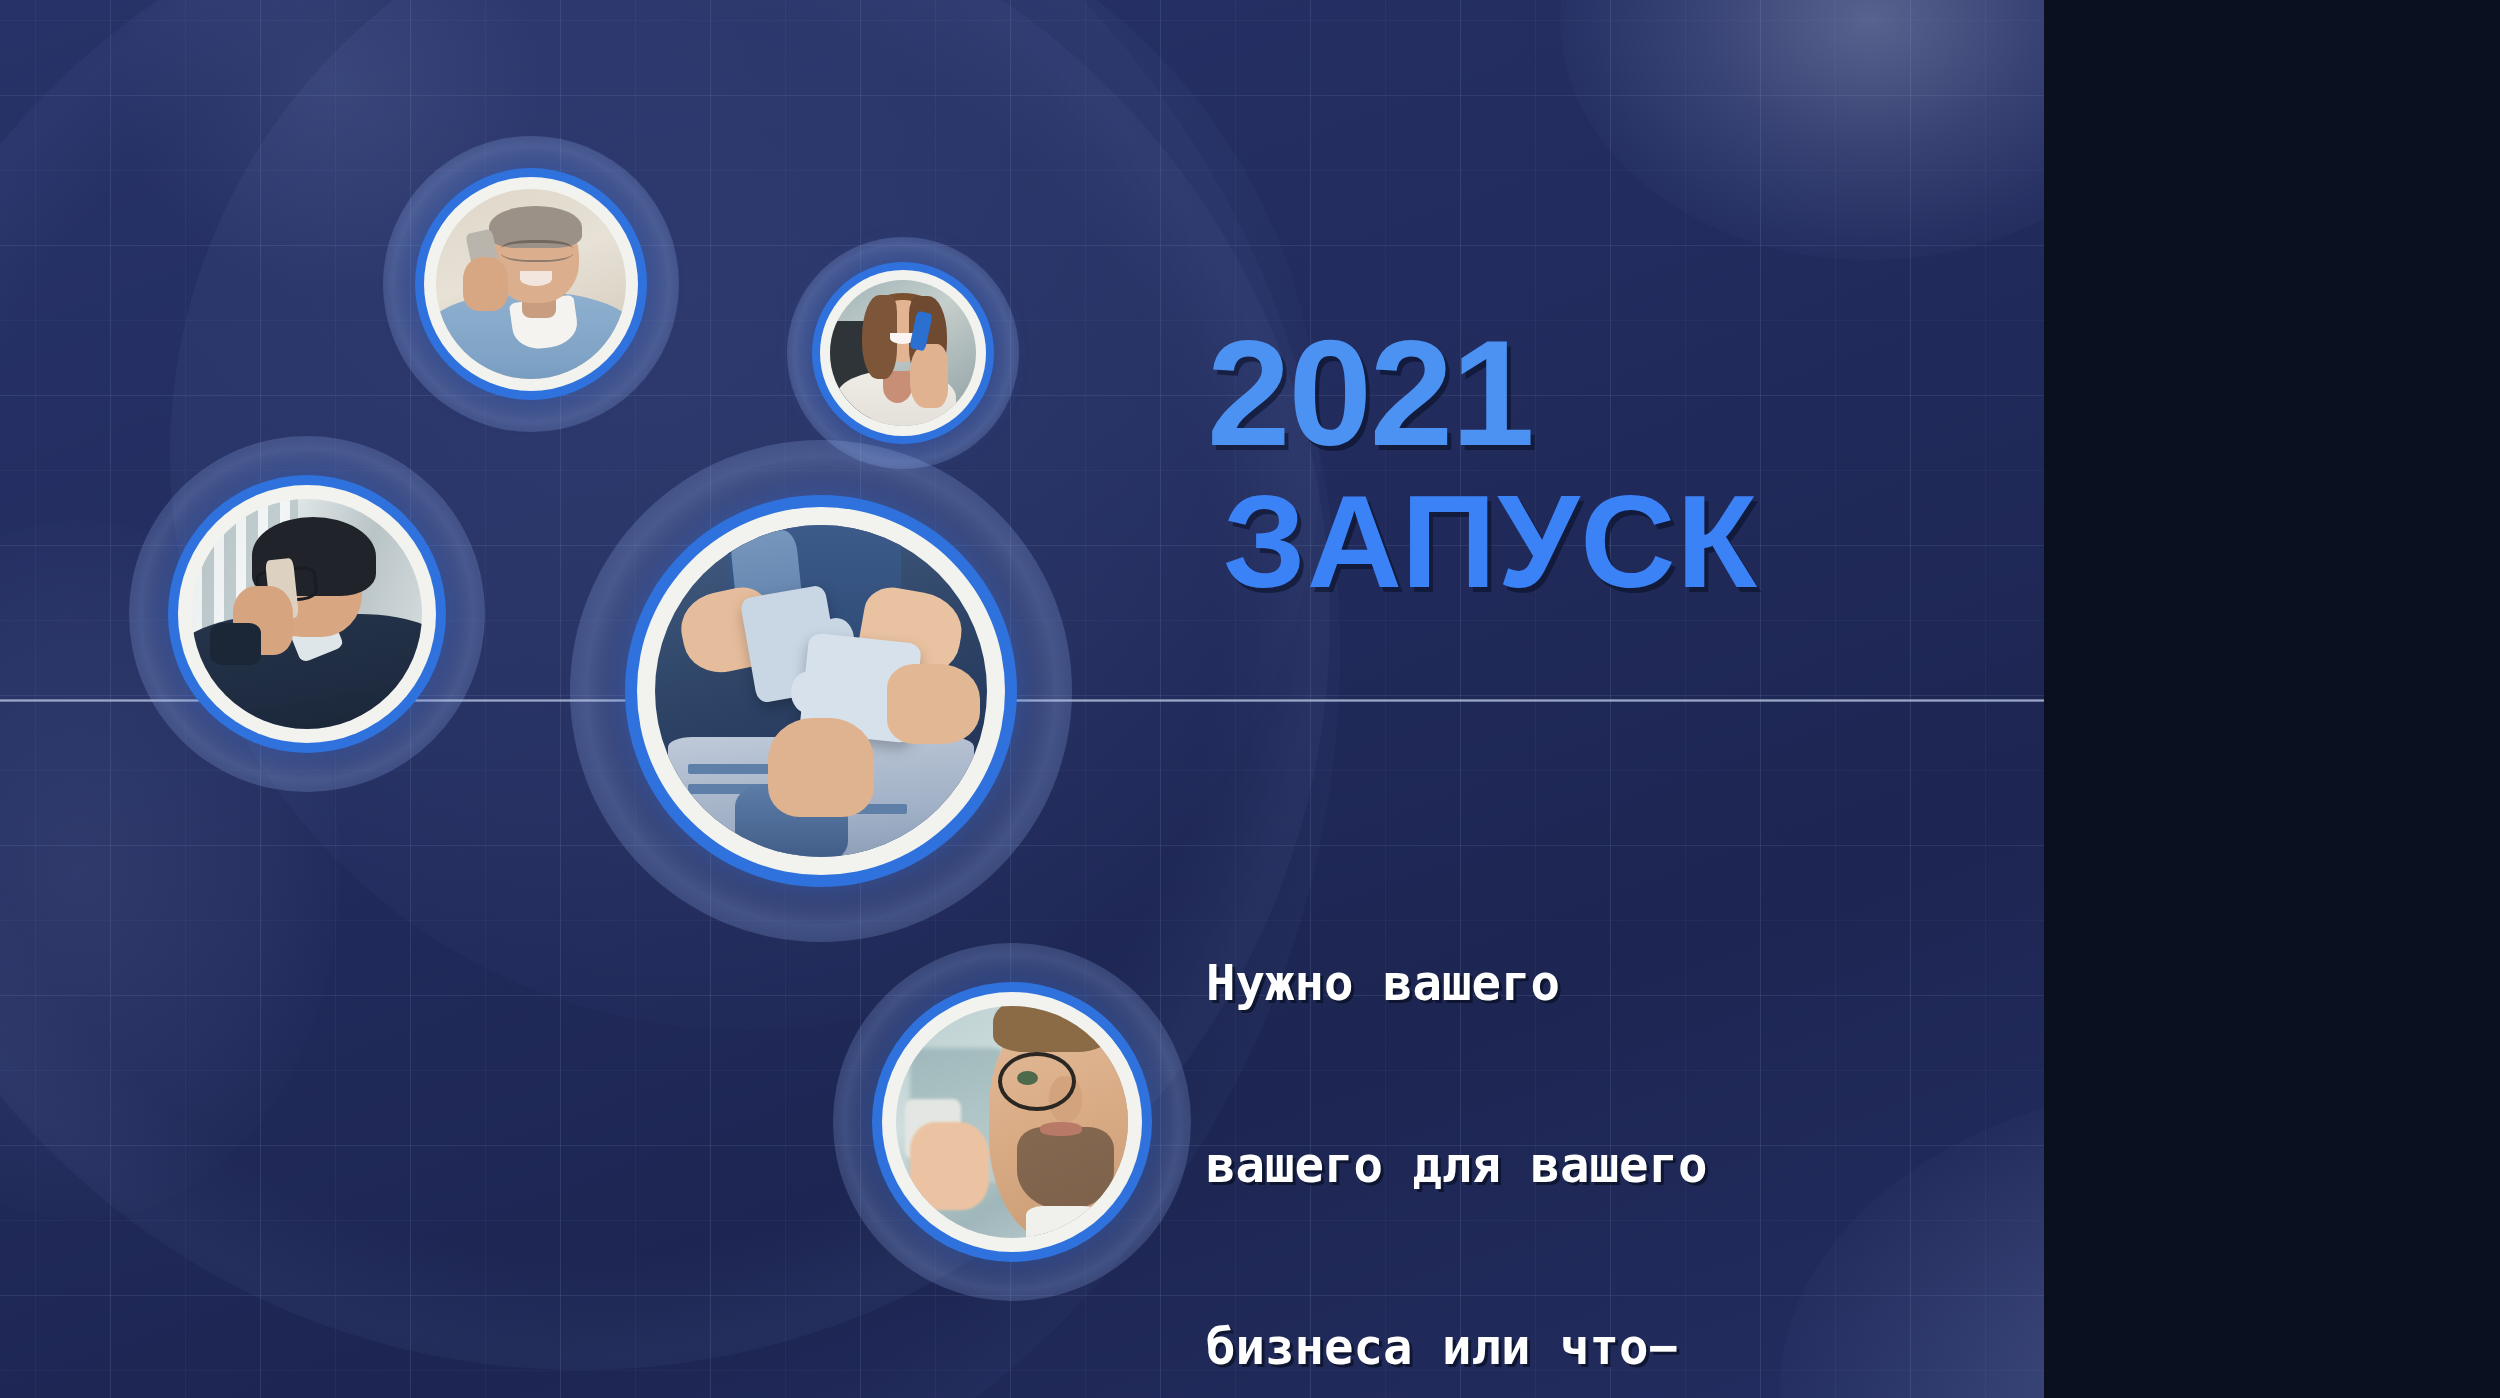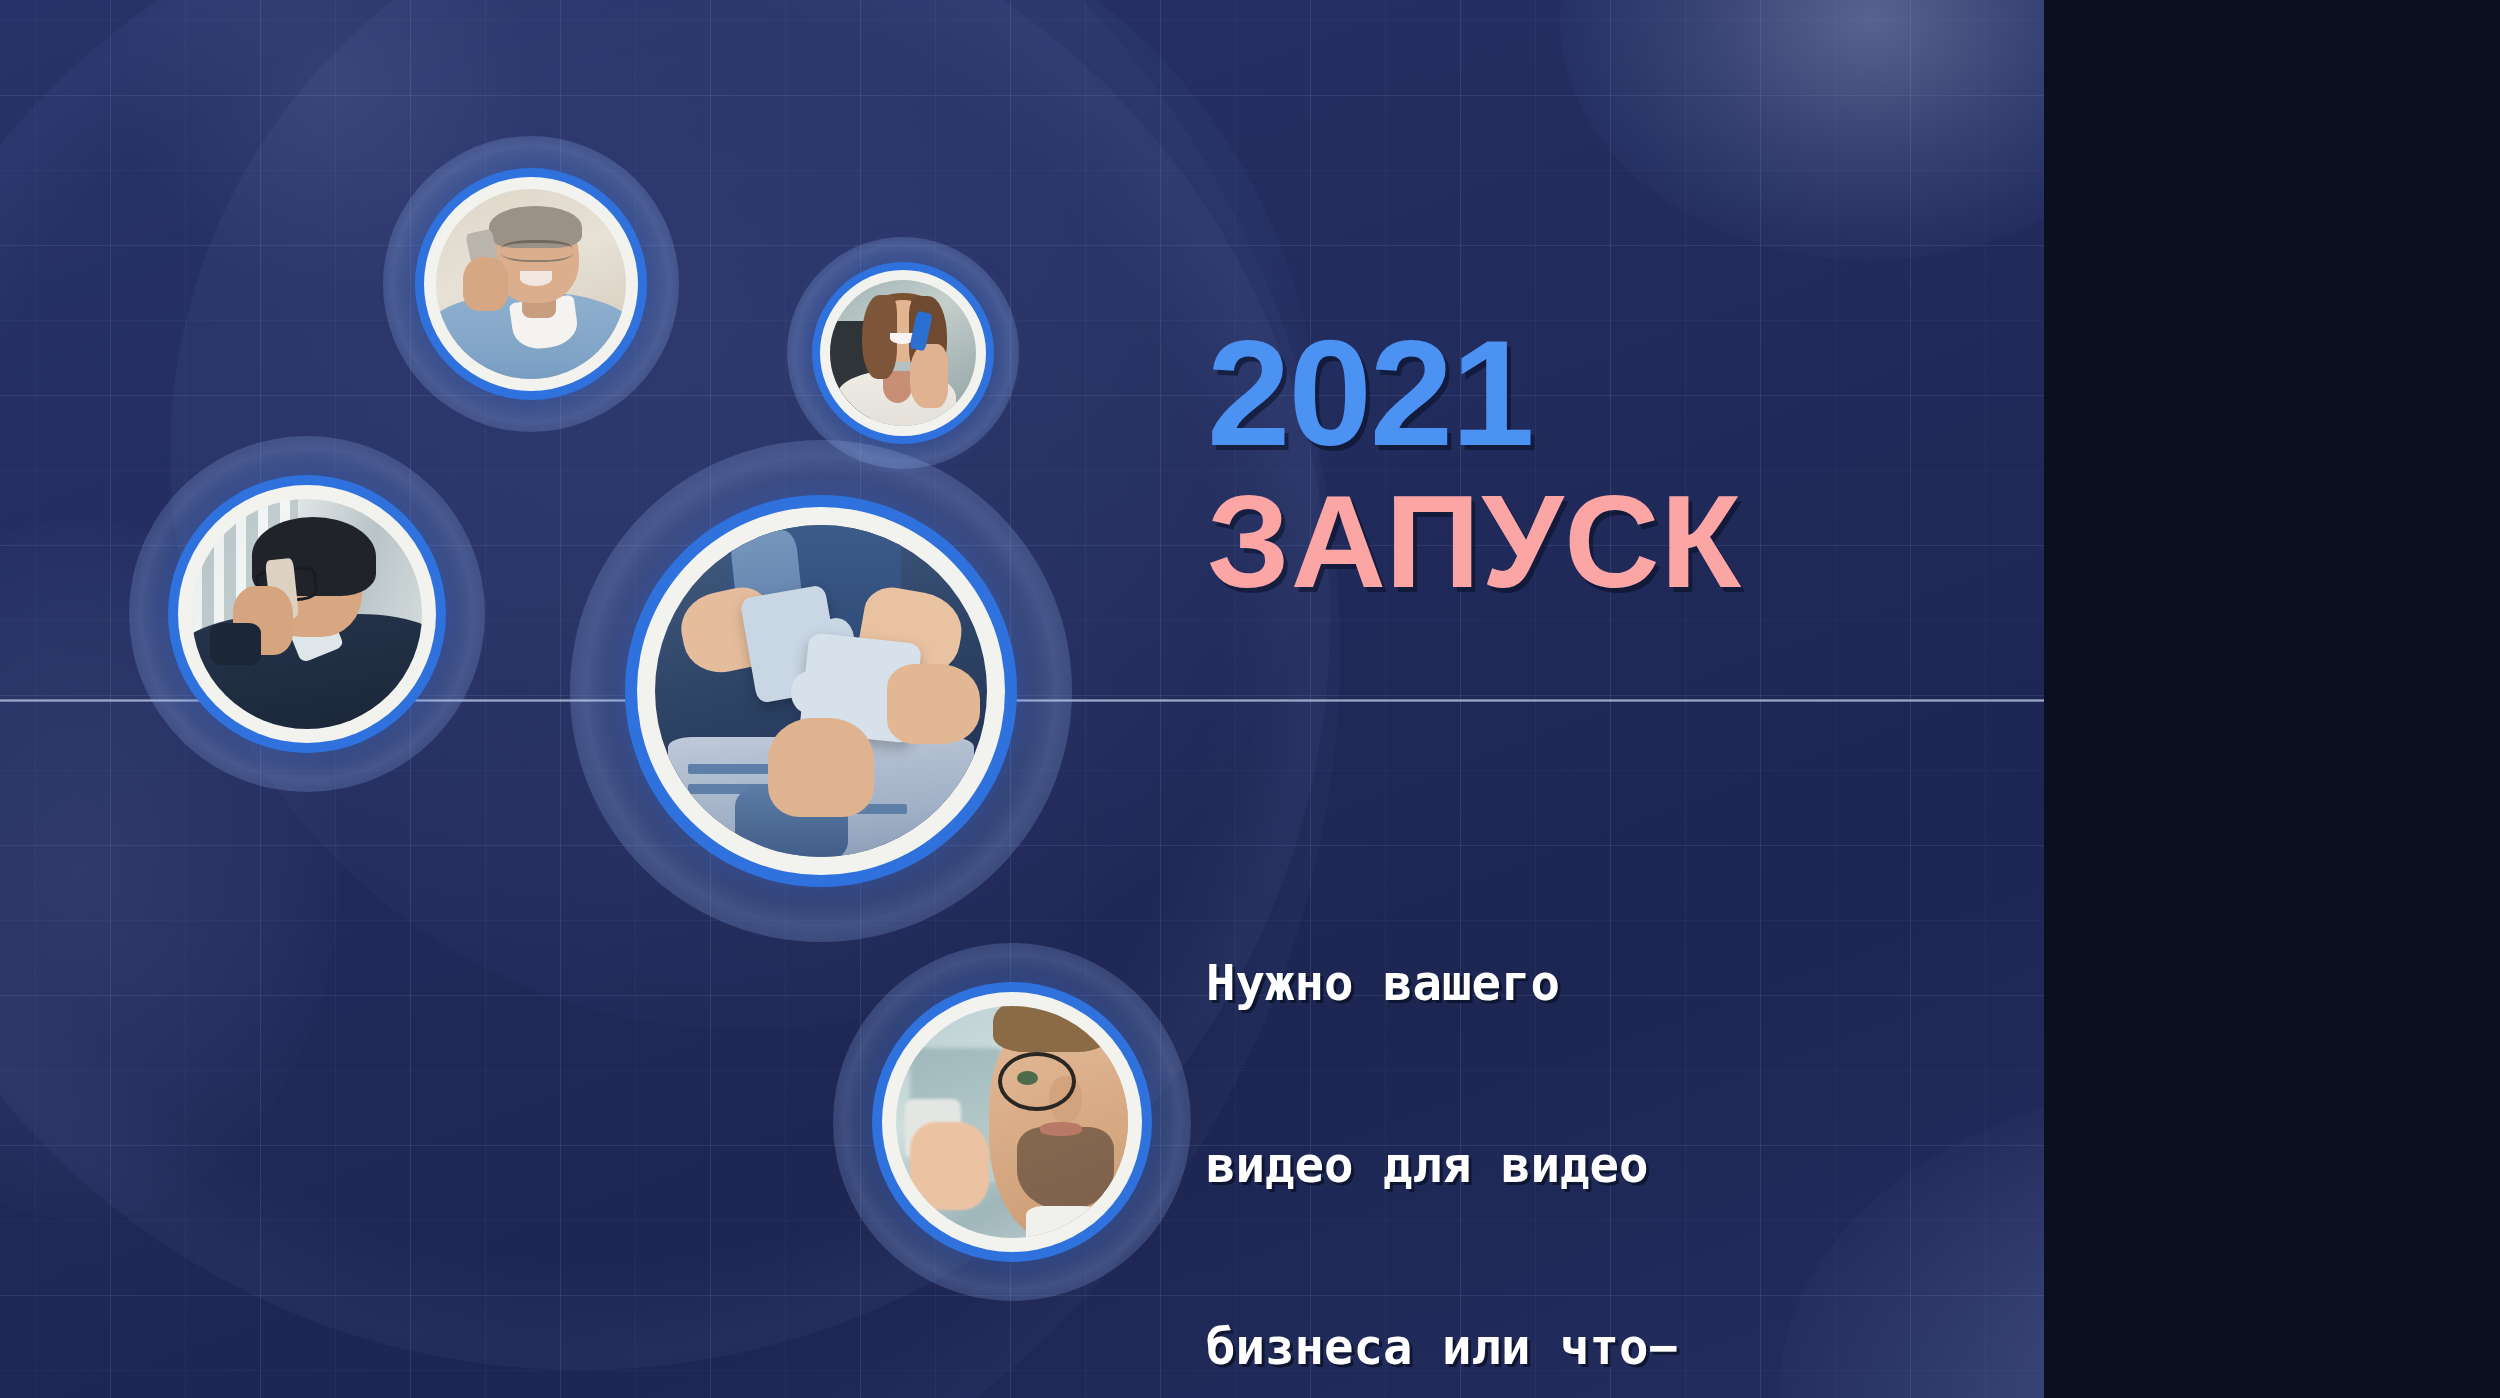--- a/index.html
+++ b/index.html
@@ -448,23 +448,24 @@
     font-weight: bold;
     color: #4c92f2;
     letter-spacing: -2px;
     text-shadow: 4px 5px 0 rgba(8,14,34,0.55);
   }
   .headline .word {
     display: block;
     margin-top: 8px;
     font-size: 132px;
     font-weight: bold;
-    color: #fca5a5;
+    color: #3b82f6;
     letter-spacing: 1px;
     text-shadow: 4px 5px 0 rgba(8,14,34,0.55);
+    margin-left: 16px;
   }
 
   .body-copy {
     position: absolute;
     left: 1206px;
     top: 832px;
     font-family: "DejaVu Sans Mono", "Liberation Mono", monospace;
     font-size: 49px;
     font-weight: bold;
     line-height: 1.24;
@@ -603,19 +604,19 @@
     </div>
   </div>
 
   <div class="headline">
     <span class="year">2021</span>
     <span class="word">ЗАПУСК</span>
   </div>
 
   <div class="body-copy">
     <span>Нужно вашего</span>
-    <span>видео для видео</span>
+    <span>вашего для вашего</span>
     <span>бизнеса или что−</span>
     
     
   </div>
 
 </div>
 
 </body></html>

